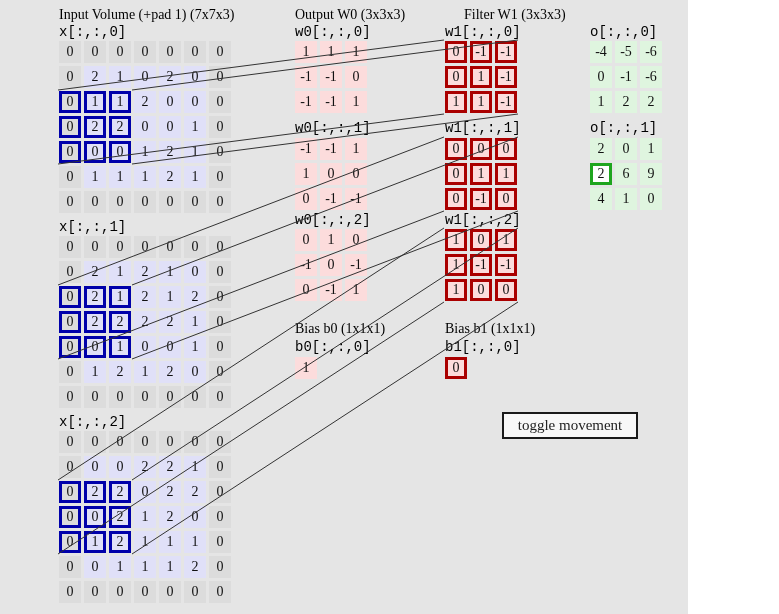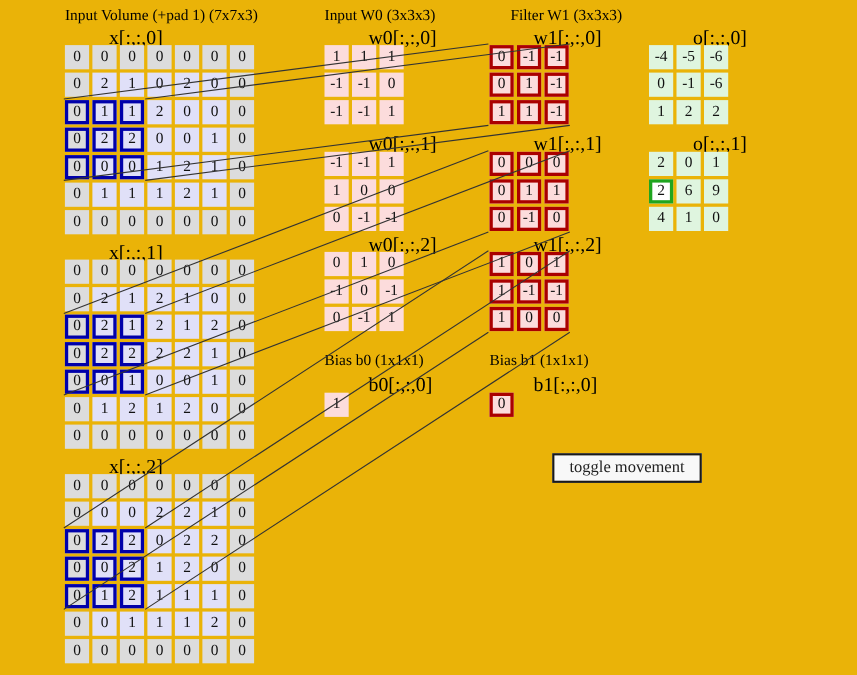--- a/index.html
+++ b/index.html
@@ -1,27 +1,26 @@
 <!DOCTYPE html>
 <html style="--pad-bg: #dcdcdc; --lav-bg: #e0e0f8; --blue: #0000aa; --pink-bg: #fcdcdc; --red: #aa0000; --green-bg: #dff5df; --green: #1fa51f; --active-out-bg: #ffffff; --line: #333333;"><head>
 <meta charset="utf-8">
 <style>
   html,body{margin:0;padding:0;background:#fff;}
   .stage{
-    position:relative;width:779px;height:614px;background:#eab308;
+    position:relative;width:688px;height:614px;background:#e5e5e5;
     font-family:"Liberation Serif",serif;overflow:hidden;
   }
   .title{
     position:absolute;font-size:14px;color:#000;white-space:nowrap;
     font-family:"Liberation Serif",serif;
   }
   .mono{
-    position:absolute;font-size:18px;color:#000;white-space:nowrap;
-    font-family:Liberation Serif, serif;
-    margin-left:40px;
+    position:absolute;font-size:14px;color:#000;white-space:nowrap;
+    font-family:Liberation Mono, monospace;
   }
   .grid{position:absolute;display:grid;gap:3px;z-index:1;}
   .cell{
     width:22px;height:22px;box-sizing:border-box;
     display:flex;align-items:center;justify-content:center;
     font-size:14px;line-height:1;color:#111;
     font-family:"Liberation Serif",serif;
   }
   .abs{position:absolute;z-index:1;}
   .pad{background:var(--pad-bg,#dcdcdc);}
@@ -211,21 +210,21 @@
       <div class="cell pad">0</div>
       <div class="cell pad">0</div>
       <div class="cell pad">0</div>
       <div class="cell pad">0</div>
       <div class="cell pad">0</div>
       <div class="cell pad">0</div>
       <div class="cell pad">0</div>
       <div class="cell pad">0</div>
     </div>
 
-  <div class="title" style="left:295px;top:7px">Input W0 (3x3x3)</div>
+  <div class="title" style="left:295px;top:7px">Output W0 (3x3x3)</div>
   <div class="mono" style="left:295px;top:24px">w0[:,:,0]</div>
   <div class="grid" style="left: 295px; top: 41px; grid-template-columns: repeat(3, 22px);">
       <div class="cell pink">1</div>
       <div class="cell pink">1</div>
       <div class="cell pink">1</div>
       <div class="cell pink">-1</div>
       <div class="cell pink">-1</div>
       <div class="cell pink">0</div>
       <div class="cell pink">-1</div>
       <div class="cell pink">-1</div>

